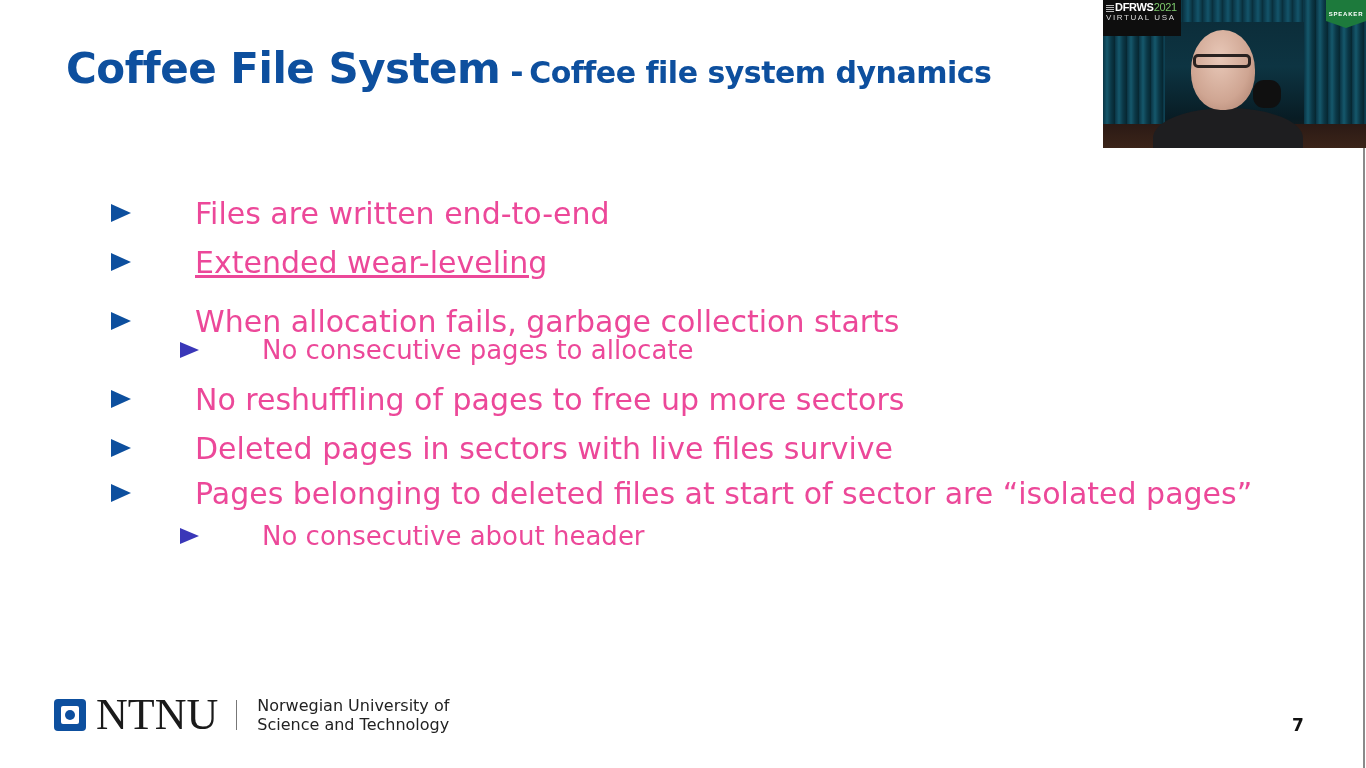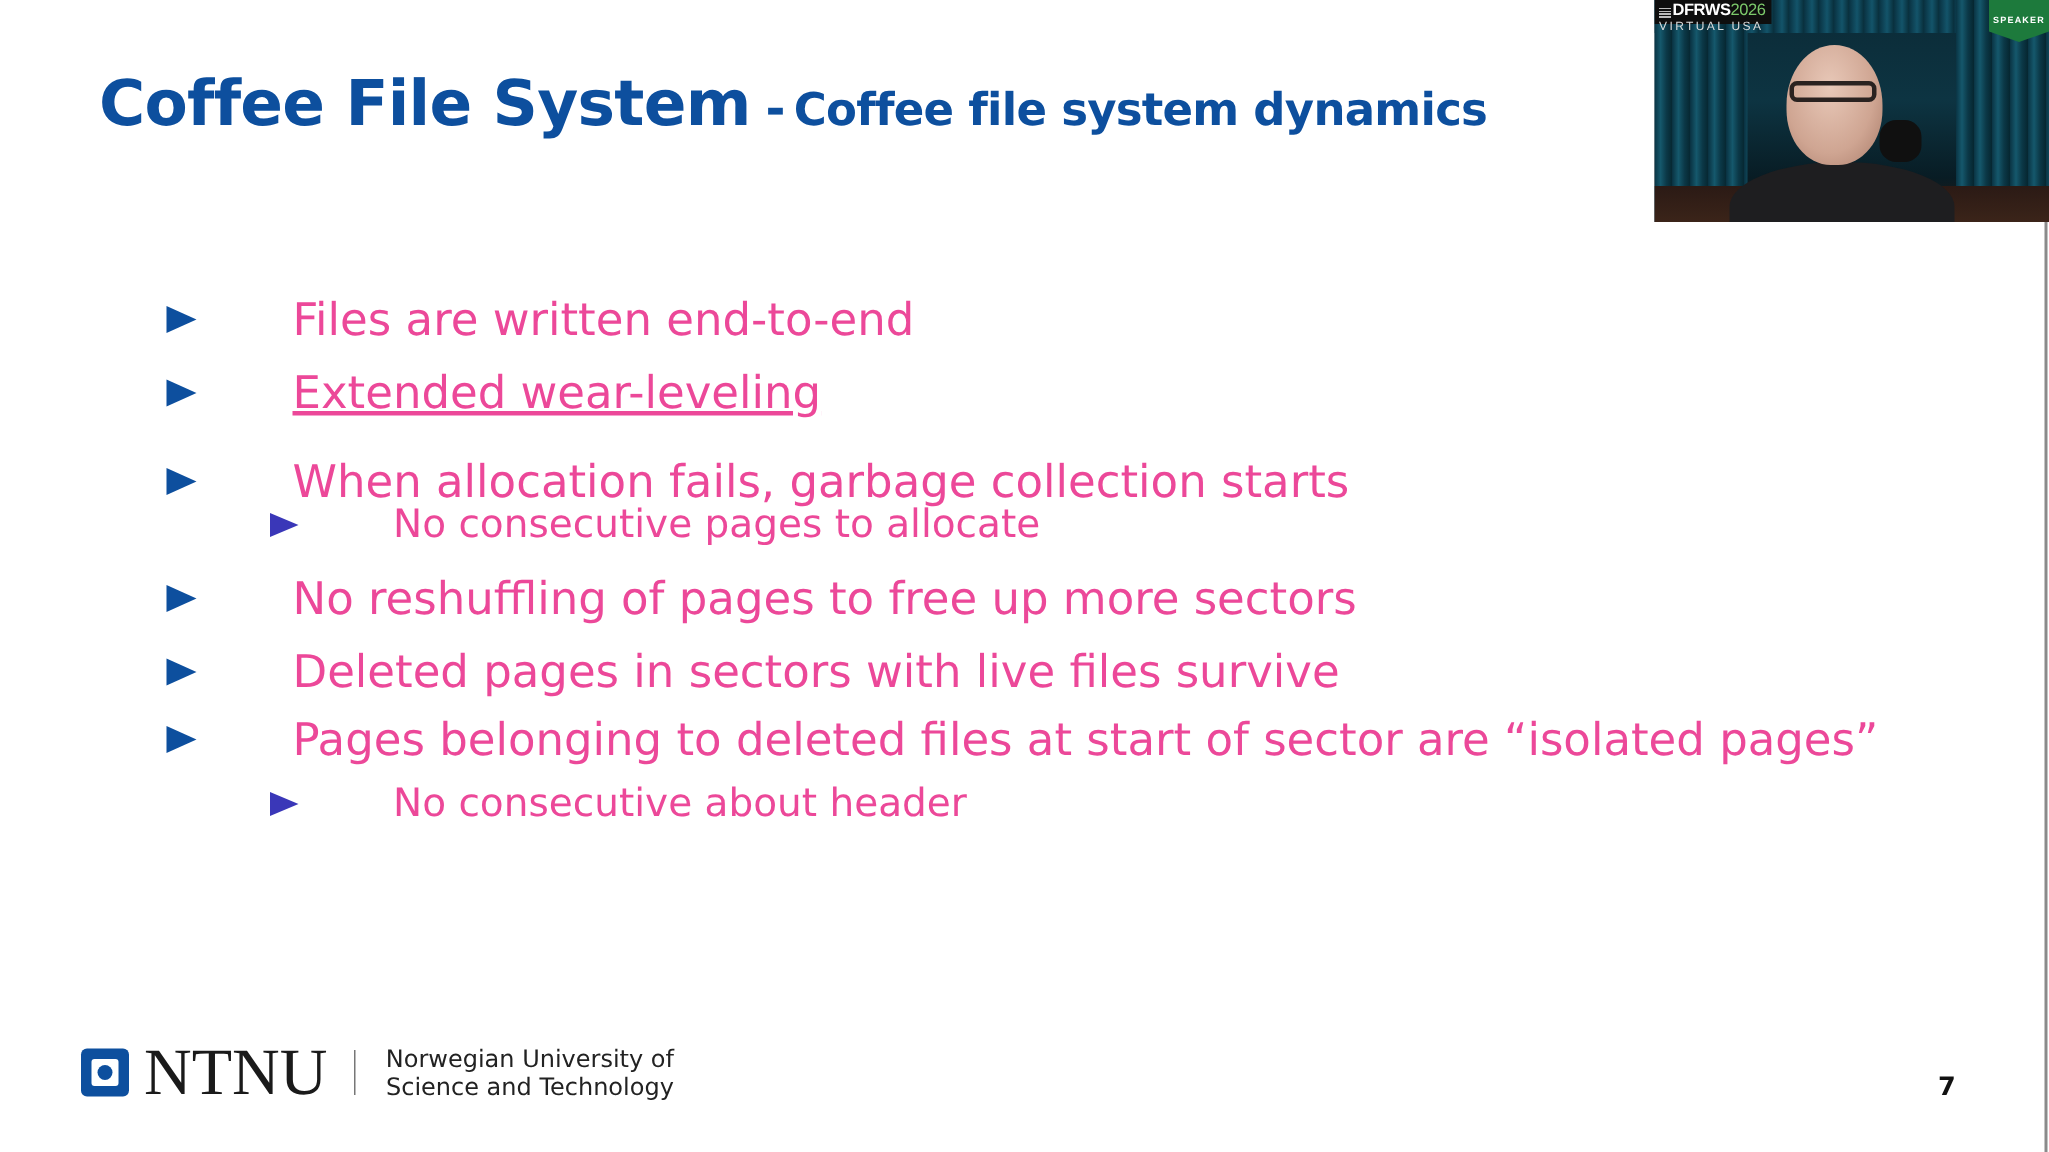--- a/index.html
+++ b/index.html
@@ -199,21 +199,21 @@
     .chair {
       position: absolute;
       left: 150px; top: 80px;
       width: 28px; height: 28px;
       background: #101010;
       border-radius: 40%;
     }
     .event-badge {
       position: absolute;
       left: 0; top: 0;
-      width: 78px; height: 16px;
+      width: 78px; height: 36px;
       background: #0e0e0e;
       padding: 2px 3px 0 3px;
       box-sizing: border-box;
     }
     .event-badge .name {
       font-family: "Liberation Sans", sans-serif;
       font-size: 11px;
       font-weight: bold;
       color: #ffffff;
       line-height: 11px;
@@ -324,19 +324,19 @@
   <div class="stage-floor"></div>
   <div class="chair"></div>
   <div class="person-body"></div>
   <div class="person-head"></div>
   <div class="person-glasses"></div>
 
   <div class="event-badge">
     <div class="name">
       <span class="grid"></span>
       <span>DFRWS</span>
-        <span class="year">2026</span>
+        <span class="year">2021</span>
     </div>
     <div class="sub">VIRTUAL USA</div>
   </div>
 
   <div class="speaker-badge">SPEAKER</div>
 </div>
 
 </body></html>

